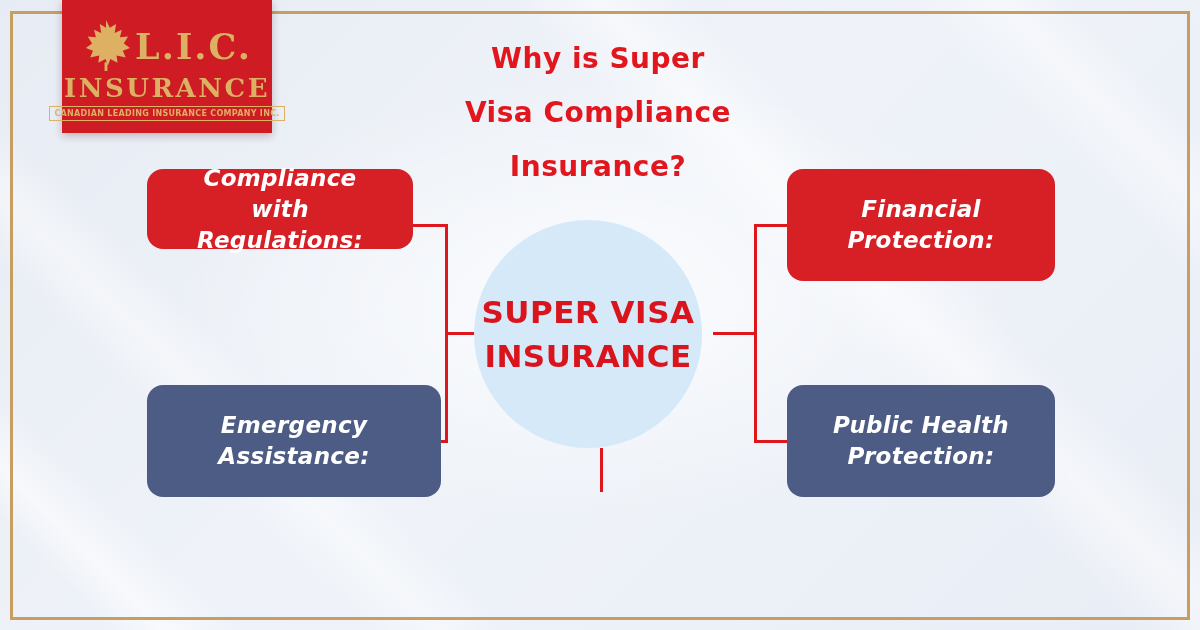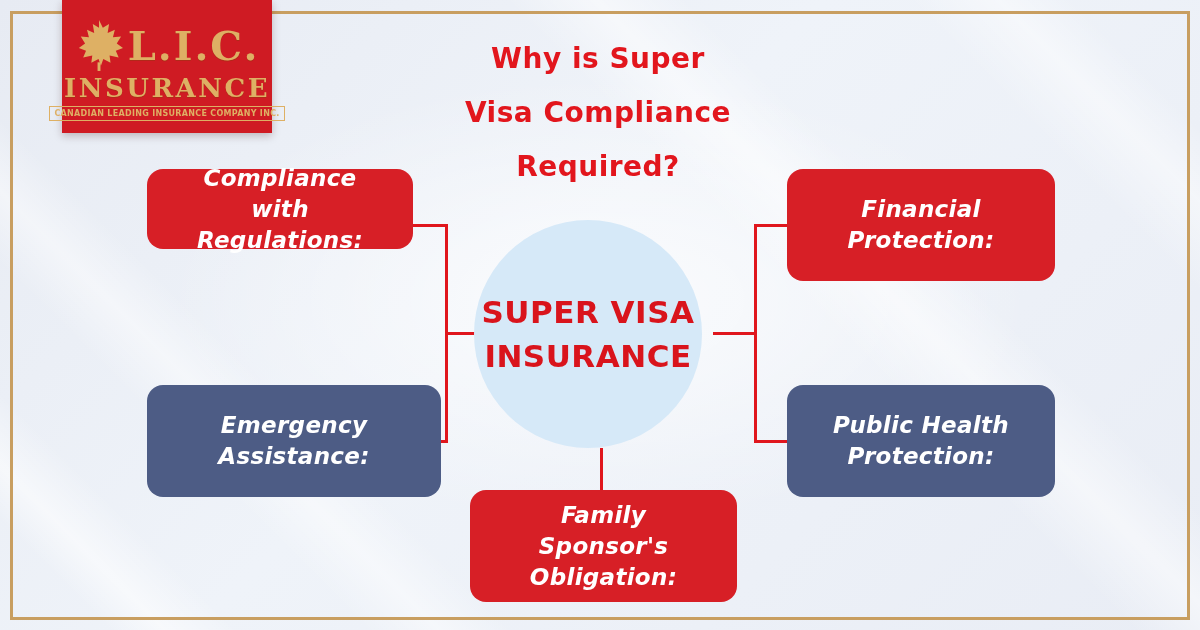--- a/index.html
+++ b/index.html
@@ -50,21 +50,21 @@
   .logo-row {
     display: flex;
     align-items: center;
     gap: 5px;
     height: 56px;
   }
   .leaf-icon svg { display: block; }
   .logo-acronym {
     font-family: "DejaVu Serif", "Liberation Serif", serif;
     font-weight: bold;
-    font-size: 40px;
+    font-size: 35px;
     letter-spacing: 2px;
     color: #deb064;
     text-shadow: 0 1px 0 rgba(120,70,10,0.35);
     line-height: 1;
   }
   .logo-company {
     font-family: "DejaVu Serif", "Liberation Serif", serif;
     font-weight: bold;
     font-size: 26px;
     letter-spacing: 2.5px;
@@ -177,21 +177,21 @@
       </span>
       <span class="logo-acronym">L.I.C.</span>
     </div>
     <div class="logo-company">INSURANCE</div>
     <div class="logo-tagline">CANADIAN LEADING INSURANCE COMPANY INC.</div>
   </div>
 
   <div class="title">
     <span>Why is Super</span>
     <span>Visa Compliance</span>
-    <span>Required?</span>
+    <span>Insurance?</span>
   </div>
 
   <div class="conn conn-l-top"></div>
   <div class="conn conn-l-vert"></div>
   <div class="conn conn-l-bot"></div>
   <div class="conn conn-l-mid"></div>
   <div class="conn conn-r-top"></div>
   <div class="conn conn-r-vert"></div>
   <div class="conn conn-r-bot"></div>
   <div class="conn conn-r-mid"></div>
@@ -209,17 +209,14 @@
   </div>
   <div class="node slate node-bl">
     <span>Emergency Assistance:</span>
   </div>
   <div class="node slate node-br">
     <span>Public Health Protection:</span>
   </div>
   <div class="node red node-tr">
     <span>Financial Protection:</span>
   </div>
-  <div class="node red node-bc">
-    <span>Family Sponsor's Obligation:</span>
-  </div>
 
 </div>
 
 </body></html>

